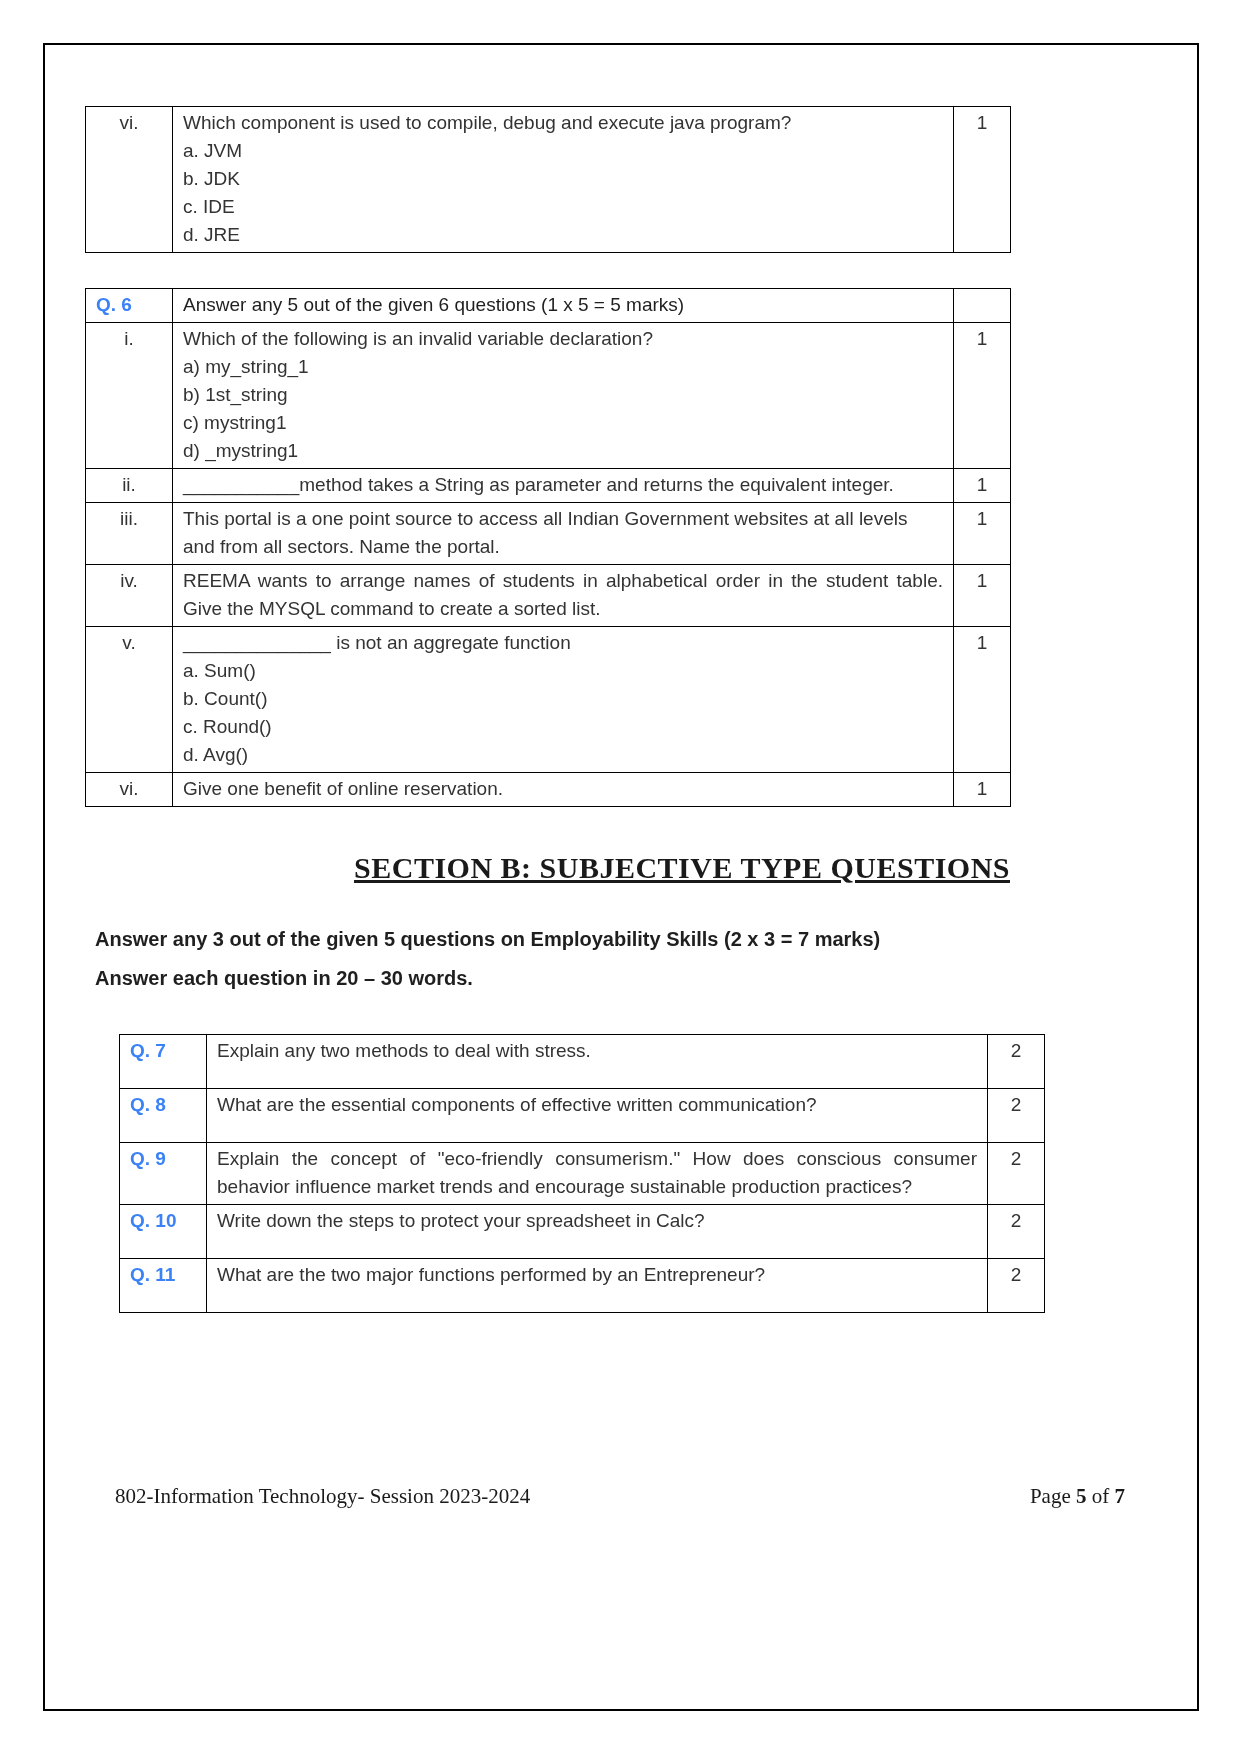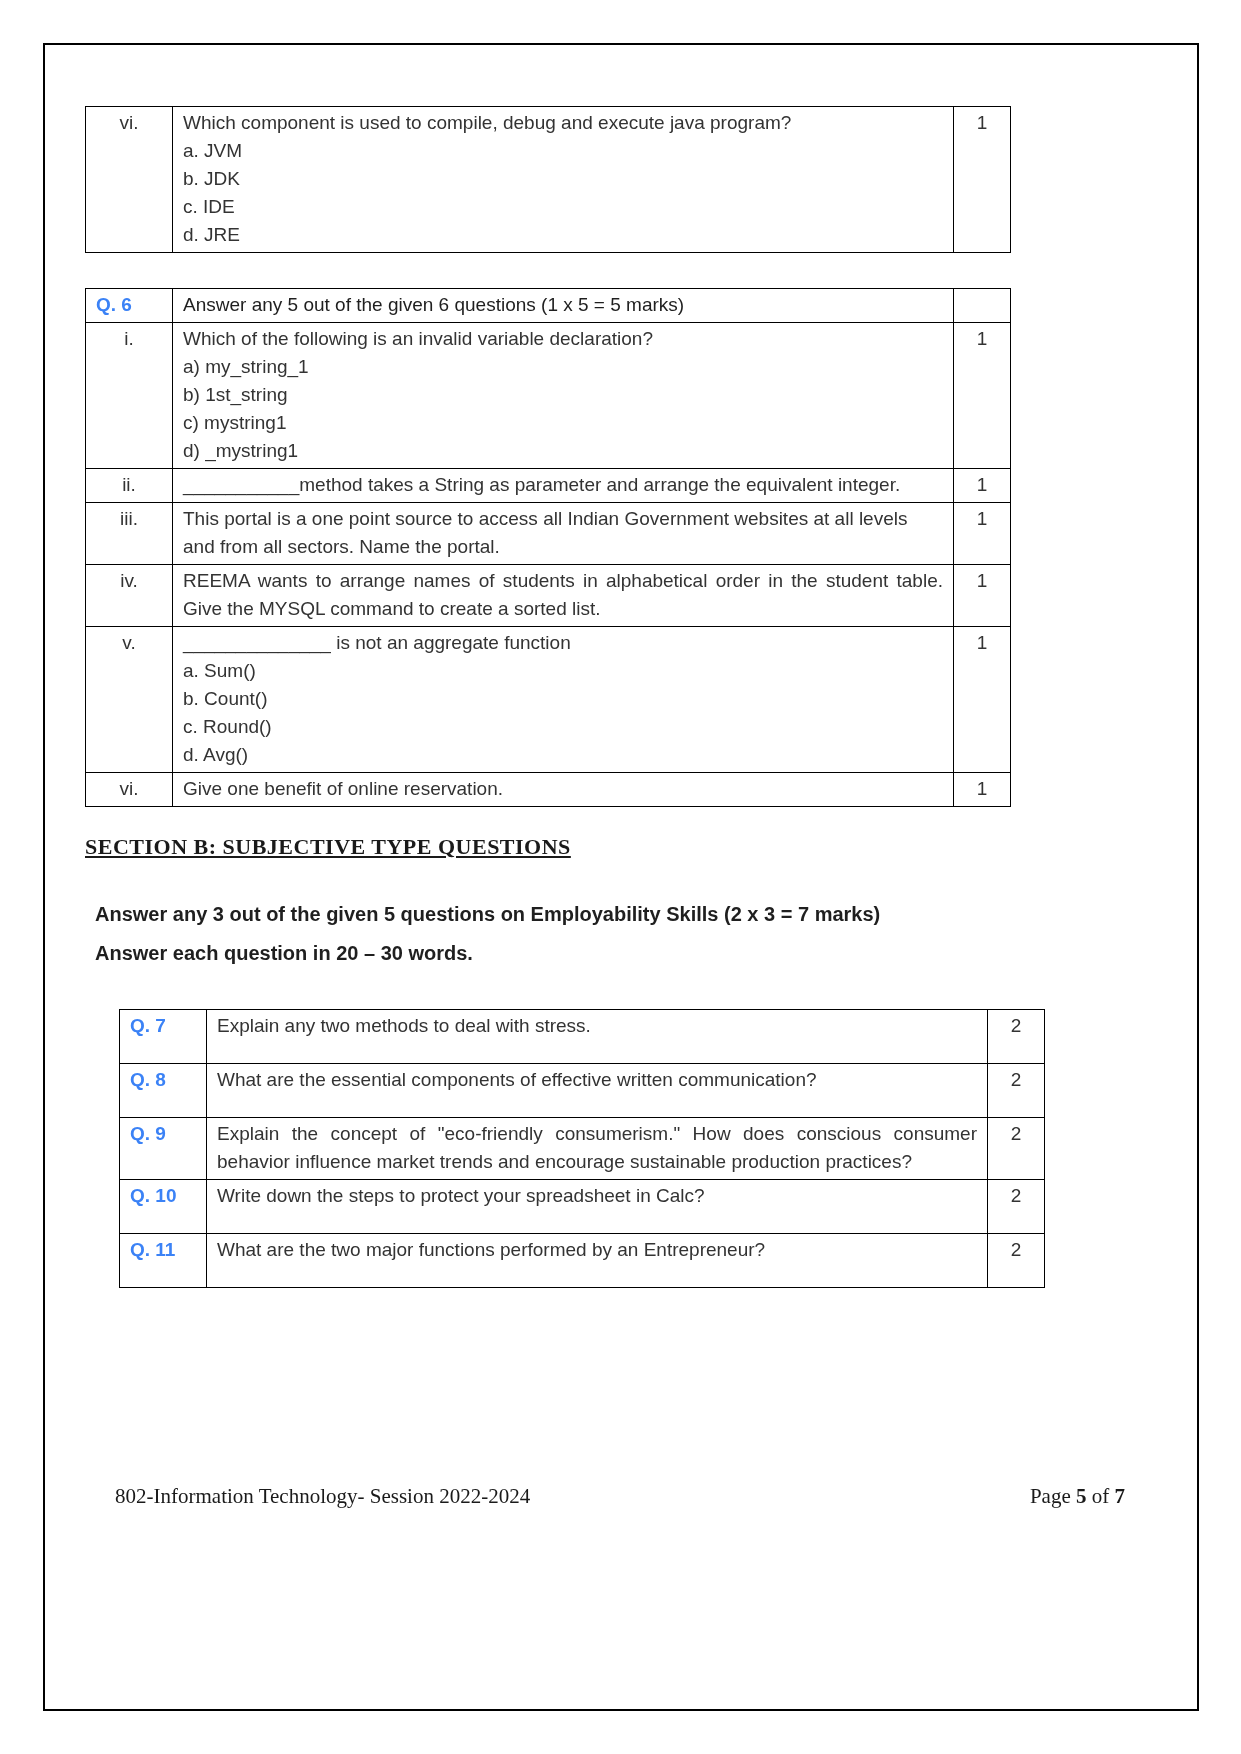--- a/index.html
+++ b/index.html
@@ -36,24 +36,24 @@
   col.c-m   { width: 57px; }
   td.num { text-align: center; padding-left: 4px; padding-right: 4px; }
   td.num-left { text-align: left; font-weight: bold; color: #3b82f6; }
   td.m   { text-align: center; }
   td.header-title { font-weight: normal; color: #1f1f1f; }
   td.q .line { display: block; }
   td.q.justify { text-align: justify; }
   .pad-row td { padding-bottom: 8px; }
 
   .section-heading {
-    margin-top: 27px;
-    text-align: left;
+    margin-top: 44px;
+    text-align: right;
     font-family: "Liberation Serif", serif;
-    font-size: 22px;
+    font-size: 30px;
     font-weight: bold;
     color: #1a1a1a;
     text-decoration: underline;
     letter-spacing: 0.5px;
   }
   .instructions {
     margin-top: 40px;
     padding-left: 10px;
     font-size: 20px;
     font-weight: bold;
@@ -123,21 +123,21 @@
         <span class="line">a) my_string_1</span>
         <span class="line">b) 1st_string</span>
         <span class="line">c) mystring1</span>
         <span class="line">d) _mystring1</span>
       </td>
       <td class="m">1</td>
     </tr>
     <tr class="pad-row">
       <td class="num">ii.</td>
       <td class="q">
-        <span class="line">___________method  takes a String as parameter and arrange the equivalent integer.</span>
+        <span class="line">___________method  takes a String as parameter and returns the equivalent integer.</span>
       </td>
       <td class="m">1</td>
     </tr>
     <tr>
       <td class="num">iii.</td>
       <td class="q">
         <span class="line">This portal is a one point source to access all Indian Government websites at all levels and from all sectors. Name the portal.</span>
       </td>
       <td class="m">1</td>
     </tr>
@@ -207,15 +207,15 @@
       <td class="num-left">Q. 11</td>
       <td class="q">What are the two major functions performed by an Entrepreneur?</td>
       <td class="m">2</td>
     </tr>
   </tbody>
     </table>
 
 </div>
 
 <div class="footer">
-  <span class="footer-left">802-Information Technology- Session 2022-2024</span>
+  <span class="footer-left">802-Information Technology- Session 2023-2024</span>
   <span class="footer-right"><span>Page </span><b>5</b><span> of </span><b>7</b></span>
 </div>
 
 </body></html>

